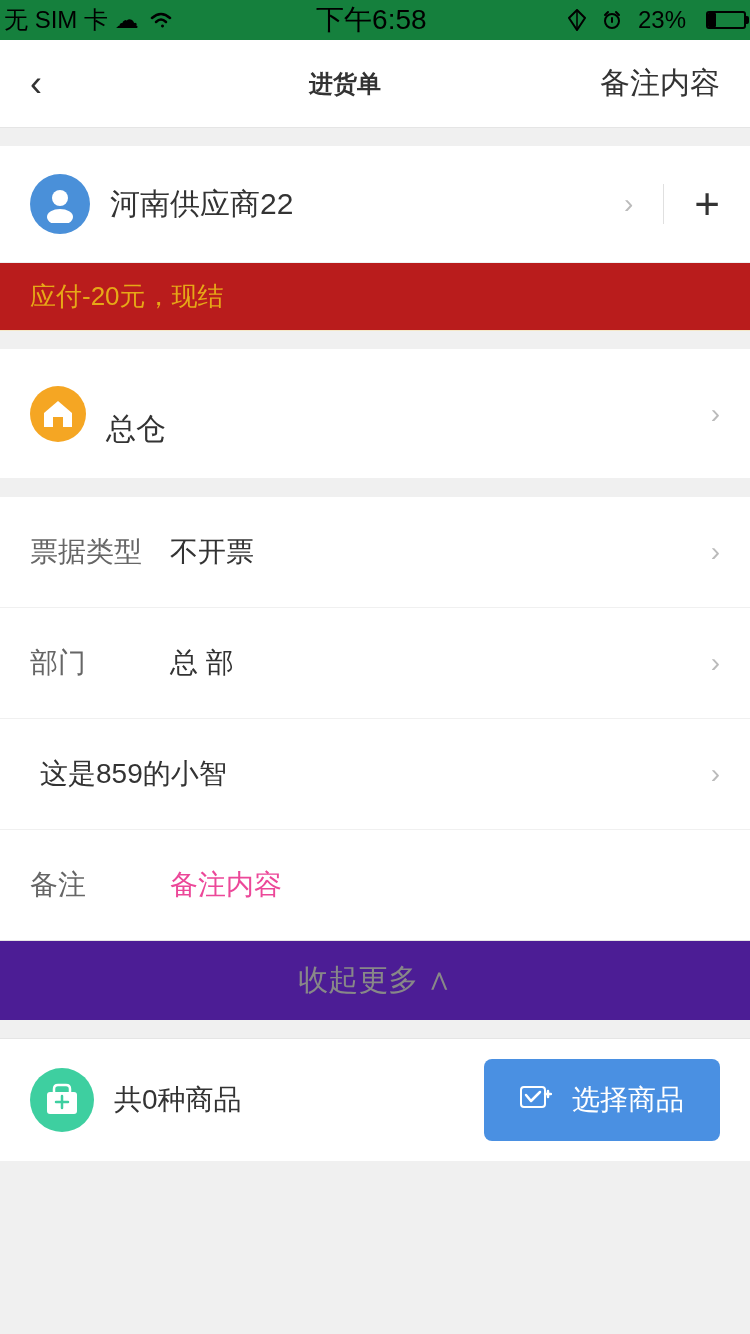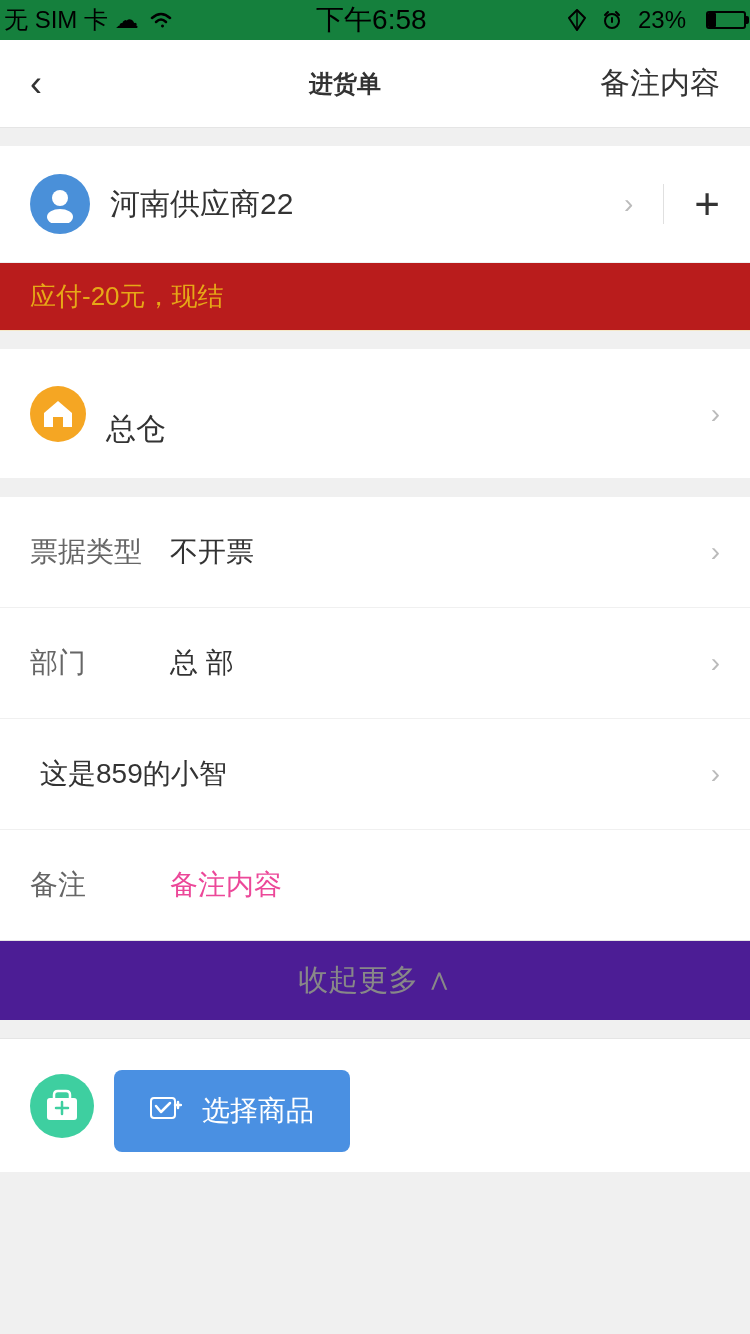--- a/index.html
+++ b/index.html
@@ -259,21 +259,20 @@
       background: #4a90e2;
       color: #fff;
       border: none;
       border-radius: 8px;
       padding: 22px 36px;
       font-size: 28px;
       display: flex;
       align-items: center;
       gap: 20px;
       cursor: pointer;
-      margin-top: 11px;
     }
 
     .page-bg {
       min-height: 300px;
       background: #f0f0f0;
     }
   </style>
 </head>
 <body>
 
@@ -384,20 +383,21 @@
   <div class="product-icon">
     <svg viewBox="0 0 40 40" fill="none" width="40" height="40">
       <rect x="5" y="12" width="30" height="22" rx="3" fill="#fff"></rect>
       <path d="M12 12 L12 9 Q12 5 16 5 L24 5 Q28 5 28 9 L28 12" stroke="#fff" stroke-width="2.5" fill="none"></path>
       <circle cx="15" cy="36" r="2" fill="#3ecfa0"></circle>
       <circle cx="25" cy="36" r="2" fill="#3ecfa0"></circle>
       <line x1="20" y1="16" x2="20" y2="28" stroke="#3ecfa0" stroke-width="2.5" stroke-linecap="round"></line>
       <line x1="14" y1="22" x2="26" y2="22" stroke="#3ecfa0" stroke-width="2.5" stroke-linecap="round"></line>
     </svg>
   </div>
+  <span class="product-count">共0种商品</span>
   <button class="select-btn">
     <svg width="32" height="28" viewBox="0 0 32 28" fill="none">
       <rect x="1" y="1" width="24" height="20" rx="3" stroke="#fff" stroke-width="2" fill="none"></rect>
       <path d="M25 8 L31 8 M28 5 L28 11" stroke="#fff" stroke-width="2.5" stroke-linecap="round"></path>
       <path d="M6 9 L11 15 L20 6" stroke="#fff" stroke-width="2.5" stroke-linecap="round" stroke-linejoin="round"></path>
     </svg>
     <span>选择商品</span>
   </button>
 </div>
 

